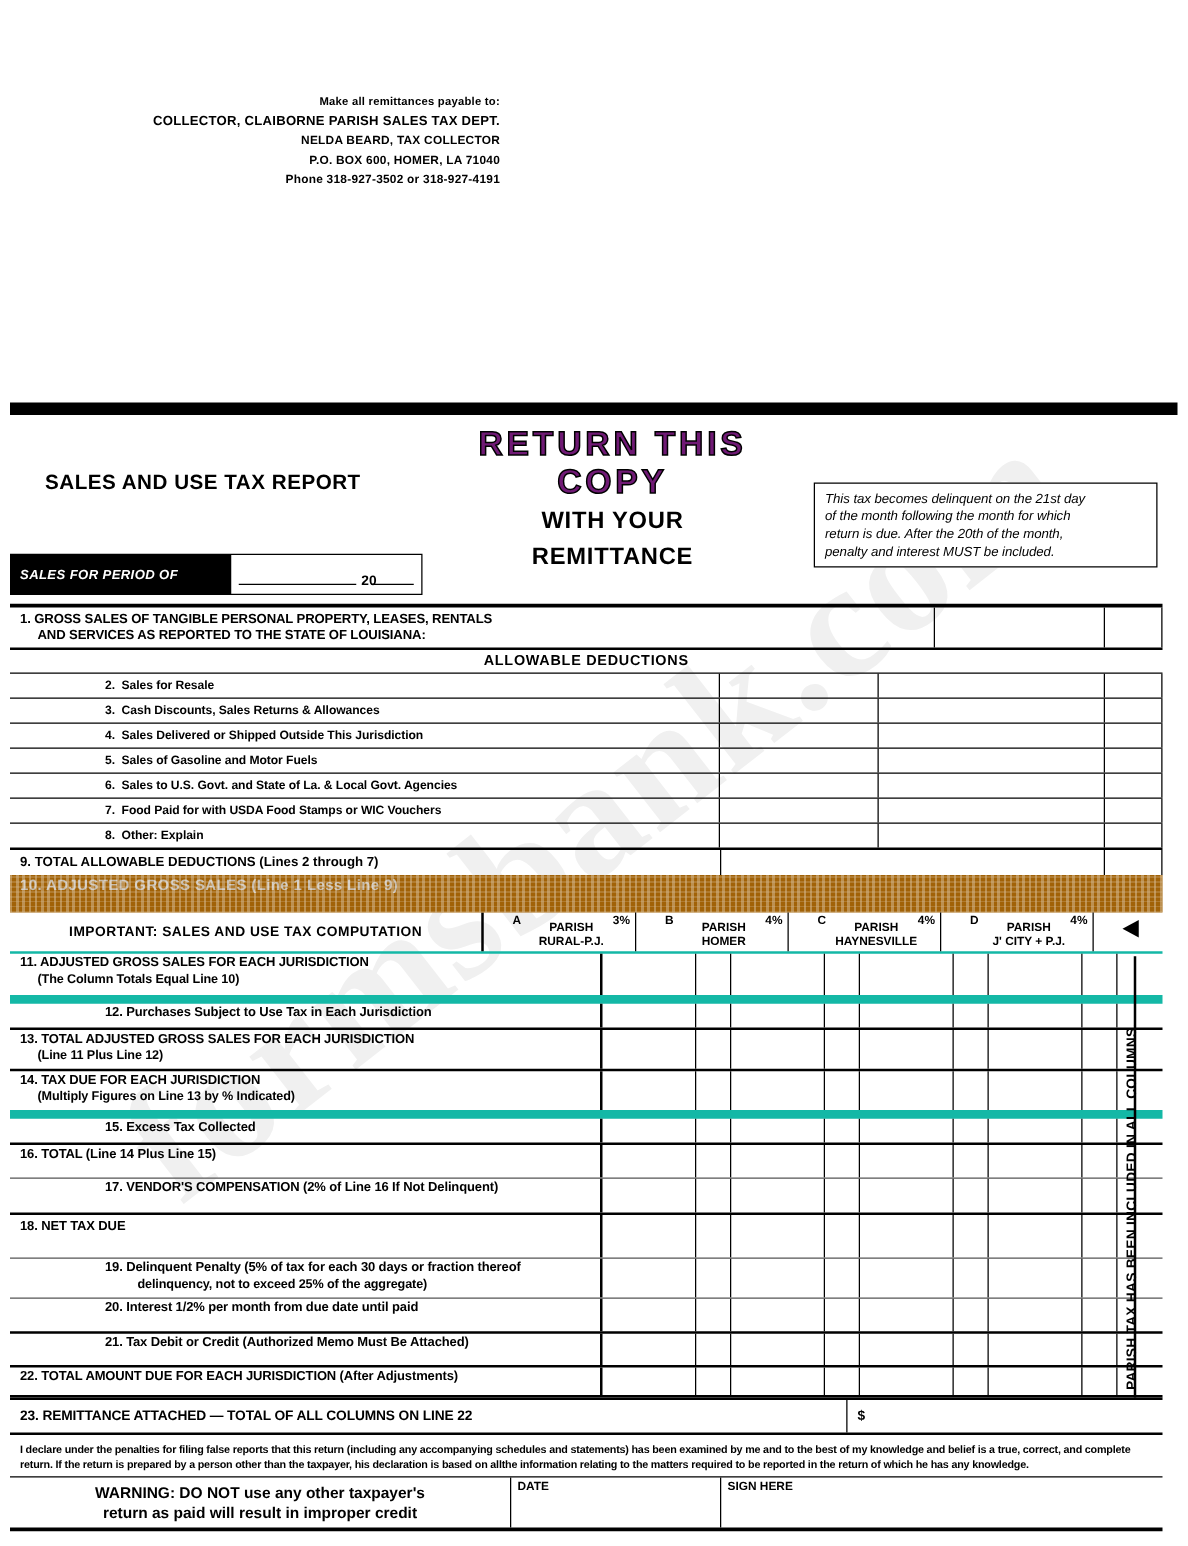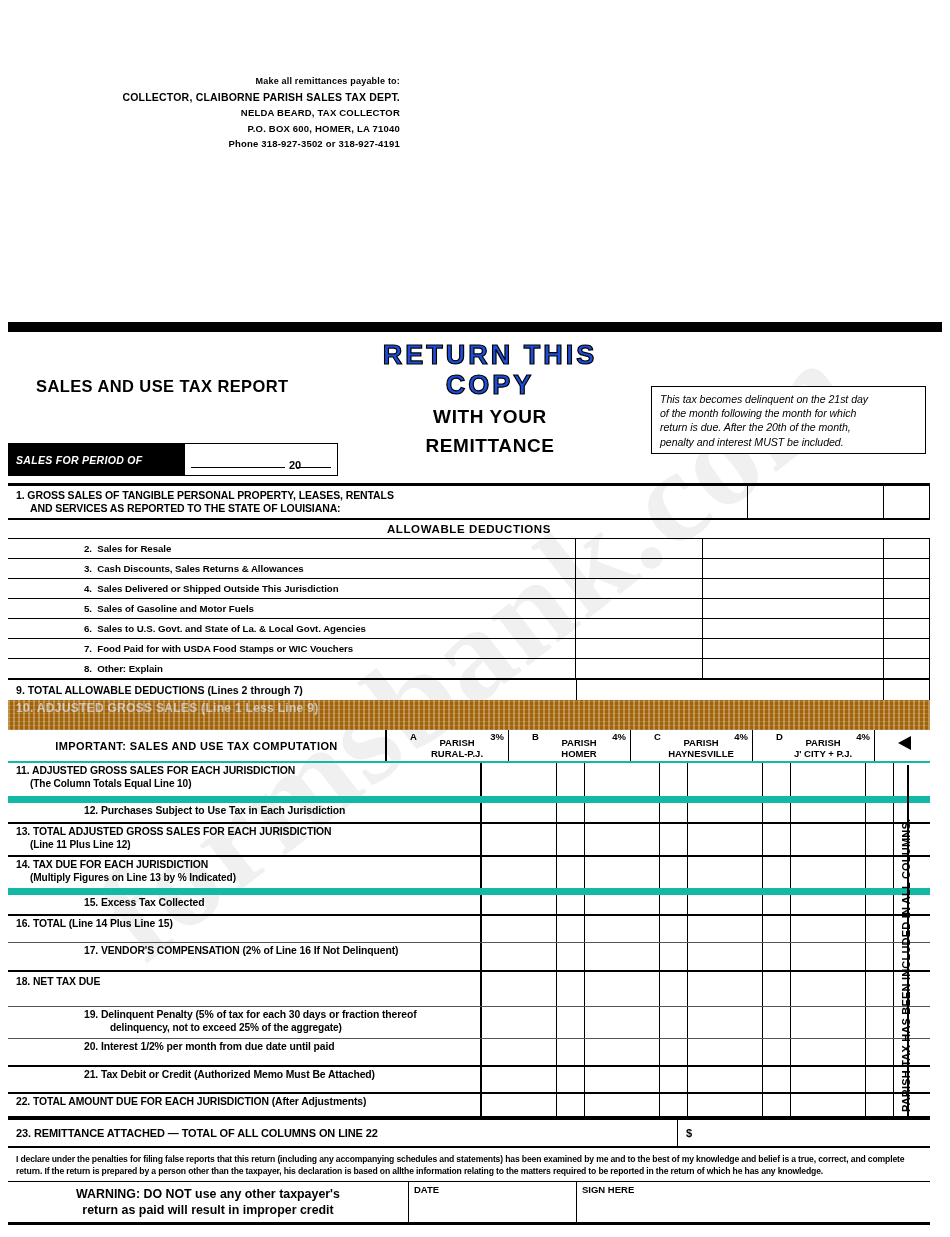--- a/index.html
+++ b/index.html
@@ -38,21 +38,21 @@
   .period-box{flex:1;border:1.5px solid #000;background:#fff;position:relative;}
   .period-box .l{position:absolute;bottom:7px;height:1.5px;background:#000;}
   .period-box .l1{left:6px;width:94px;}
   .period-box .l2{right:6px;width:34px;}
   .period-box .yr{position:absolute;bottom:4px;left:104px;font-size:11px;font-weight:bold;margin-top:33px;}
 
   
   .rtc{position:absolute;left:355px;top:340px;width:270px;text-align:center;z-index:3;}
   .rtc .hollow{
     font-size:27px;font-weight:bold;letter-spacing:3px;line-height:30px;
-    color:#1d4ed8;-webkit-text-stroke:1.2px #000;text-shadow:0 0 0 #000;
+    color:#701a75;-webkit-text-stroke:1.2px #000;text-shadow:0 0 0 #000;
   }
   .rtc .solid{font-size:19px;font-weight:bold;letter-spacing:.6px;line-height:25px;margin-top:4px;}
 
   
   .notice{
     position:absolute;left:651px;top:386px;width:275px;height:68px;
     border:1.6px solid #000;background:#fff;z-index:3;
     padding:5px 7px 0 8px;box-sizing:border-box;
   }
   .notice p{margin:0;font-size:10.6px;font-style:italic;line-height:14.2px;letter-spacing:-.05px;}

